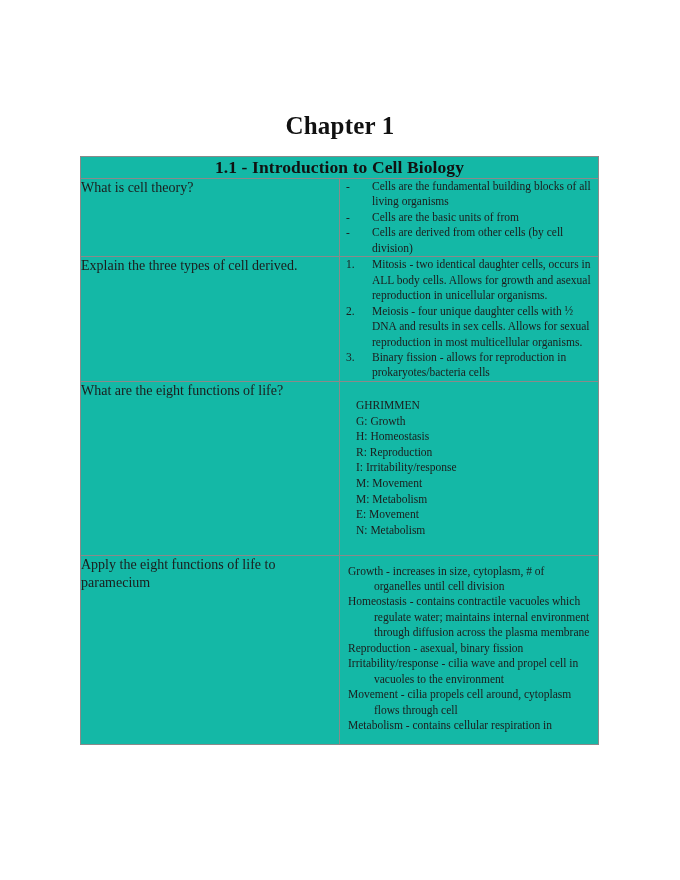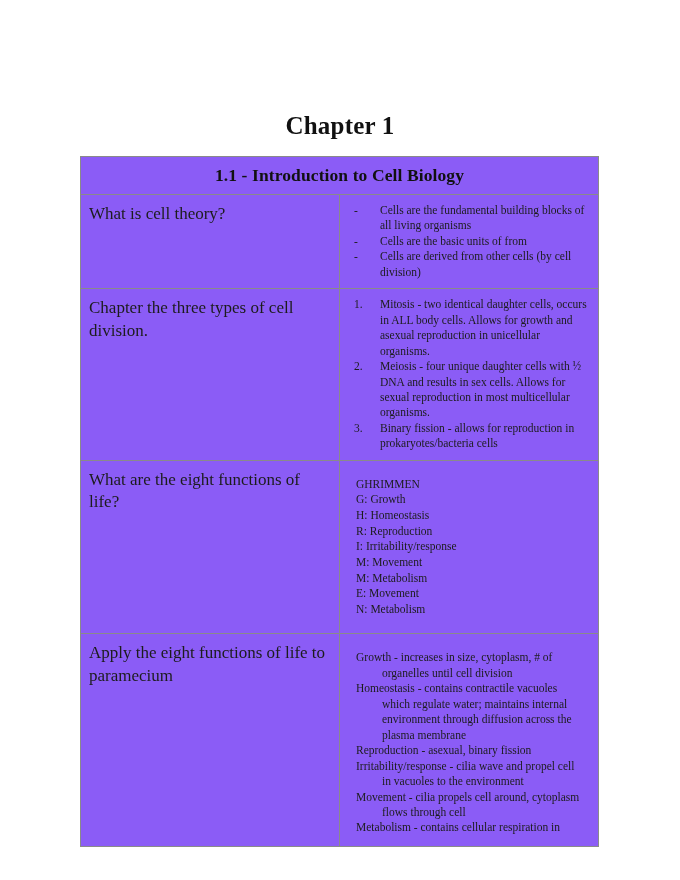--- a/index.html
+++ b/index.html
@@ -42,43 +42,43 @@
     left: 80px;
     top: 140px;
     width: 518px;
     border-collapse: collapse;
     table-layout: fixed;
   }
 
   .qa-table td {
     border: 1px solid #8a8a8a;
     vertical-align: top;
-    padding: 8px;
-    background: #8b5cf6;
+    padding: 0;
+    background: #14b8a6;
   }
 
   .section-header-cell {
     text-align: center;
     padding: 18px 6px 16px 6px;
   }
   .section-header-text {
     font-size: 17.5px;
     font-weight: bold;
     color: #111111;
     letter-spacing: 0.1px;
   }
 
   .col-q { width: 259px; }
   .col-a { width: 259px; }
 
   .q-cell {
     padding: 9px 8px 10px 8px;
   }
   .q-text {
-    font-size: 17px;
+    font-size: 14px;
     line-height: 1.32;
     color: #1c1c1c;
   }
 
   .a-cell {
     padding: 9px 8px 10px 10px;
   }
 
   
   .marker-list {
@@ -100,21 +100,21 @@
     top: 0;
     width: 22px;
     text-align: left;
     font-size: 11.5px;
     line-height: 1.345;
     color: #1c1c1c;
   }
 
   
   .plain-lines {
-    margin: 8px;
+    margin: 16px;
     padding: 0;
     list-style: none;
   }
   .plain-lines li {
     font-size: 11.5px;
     line-height: 1.36;
     color: #1c1c1c;
   }
 
   
@@ -173,21 +173,21 @@
             <li>
               <span class="marker">-</span>
               <span>Cells are derived from other cells (by cell division)</span>
             </li>
           </ul>
         </td>
       </tr>
 
       <tr>
         <td class="q-cell">
-          <div class="q-text">Chapter the three types of cell division.</div>
+          <div class="q-text">Explain the three types of cell derived.</div>
         </td>
         <td class="a-cell">
           <ul class="marker-list">
             <li>
               <span class="marker">1.</span>
               <span>Mitosis - two identical daughter cells, occurs in ALL body cells. Allows for growth and asexual reproduction in unicellular organisms.</span>
             </li>
             <li>
               <span class="marker">2.</span>
               <span>Meiosis - four unique daughter cells with ½ DNA and results in sex cells. Allows for sexual reproduction in  most multicellular organisms.</span>

